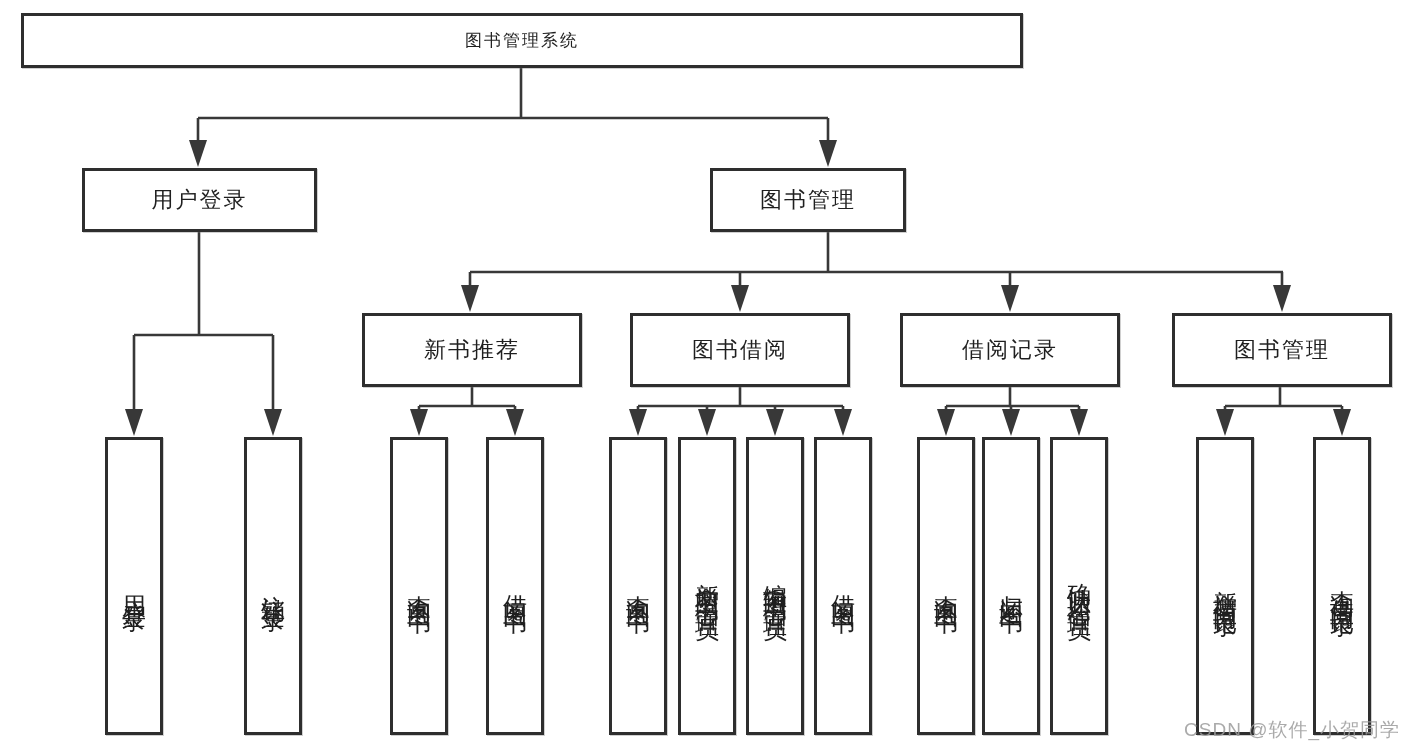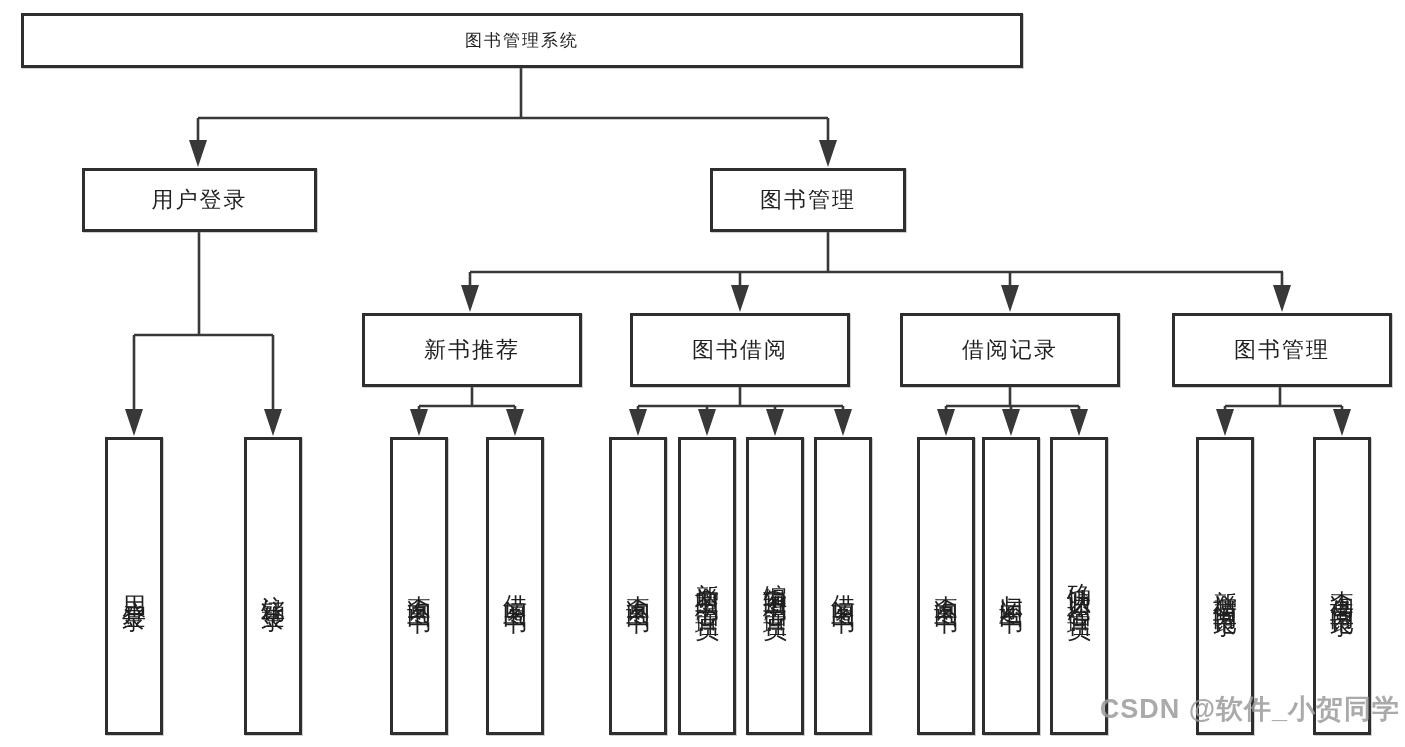--- a/index.html
+++ b/index.html
@@ -15,23 +15,23 @@
   }
   .h-label{font-size:22px;letter-spacing:2px;white-space:nowrap;}
   .root-label{font-size:17px;letter-spacing:2px;}
   .v-label{
     writing-mode:vertical-rl;text-orientation:mixed;
     font-size:24px;letter-spacing:5px;line-height:1;white-space:nowrap;
   }
   .leaf{width:58px;top:437px;height:298px;}
   .lvl3{top:313px;width:220px;height:74px;}
   .watermark{
-    position:absolute;right:5px;bottom:20px;
-    font-size:27px;letter-spacing:1px;
-    color:rgba(155,155,155,0.85);white-space:nowrap;z-index:5;font-weight:bold;
+    position:absolute;right:5px;bottom:4px;
+    font-size:19px;letter-spacing:1px;
+    color:rgba(155,155,155,0.85);white-space:nowrap;z-index:5;
   }
 </style>
 </head>
 <body>
 
 <div class="canvas">
 
   <svg class="wires" width="1405" height="747" viewBox="0 0 1405 747" aria-hidden="true">
     <g stroke="#383838" stroke-width="2.6" fill="none">
 

